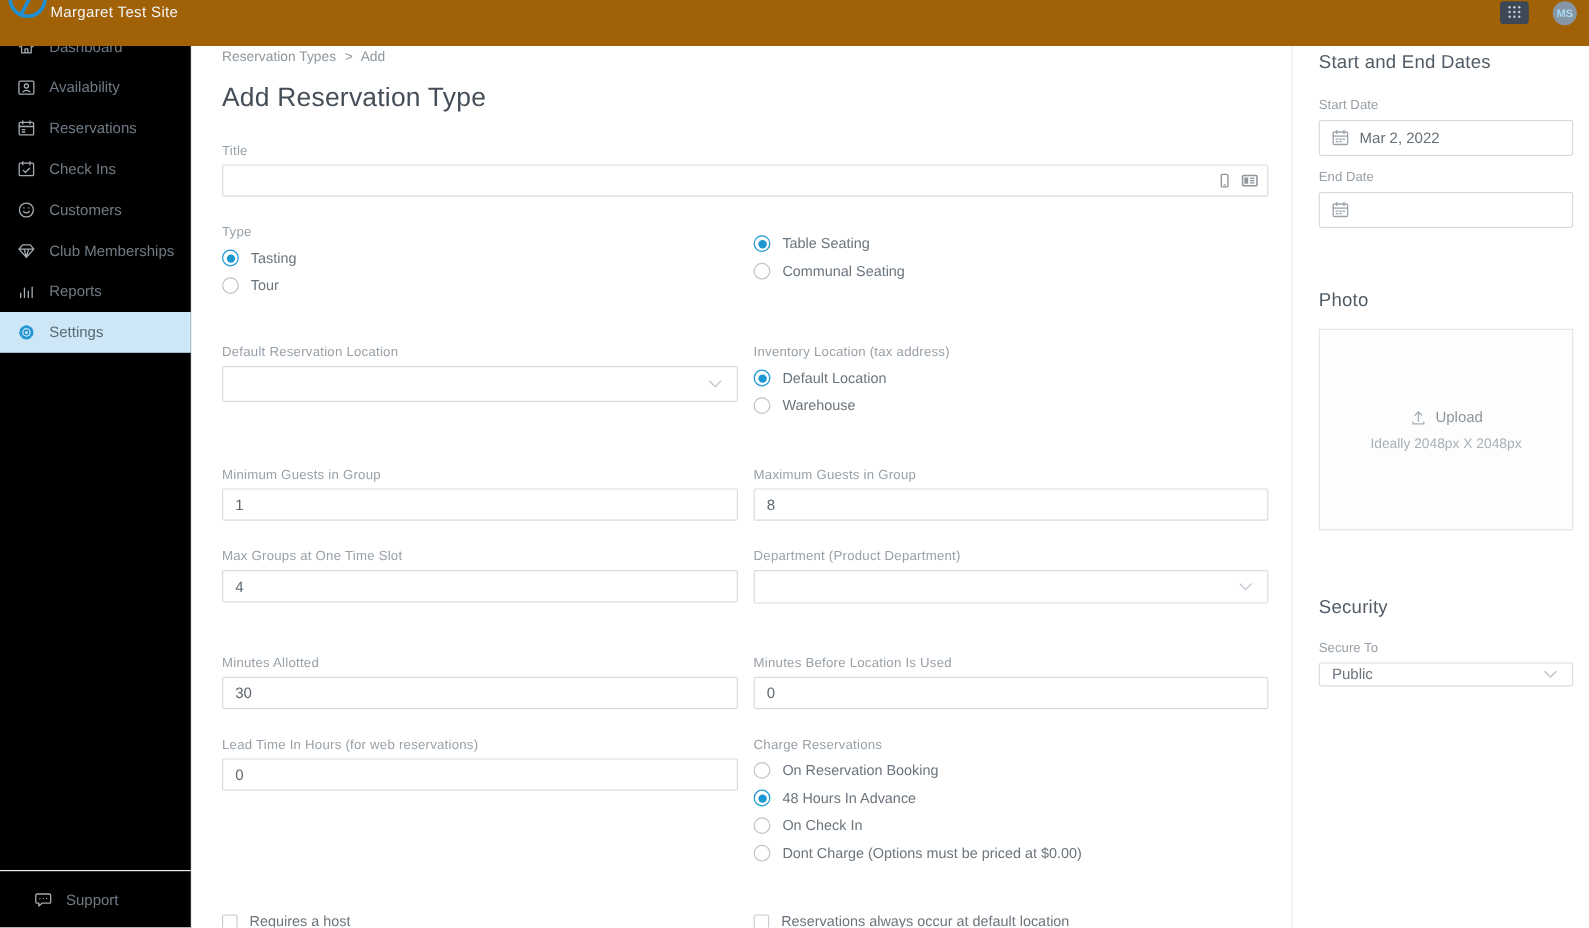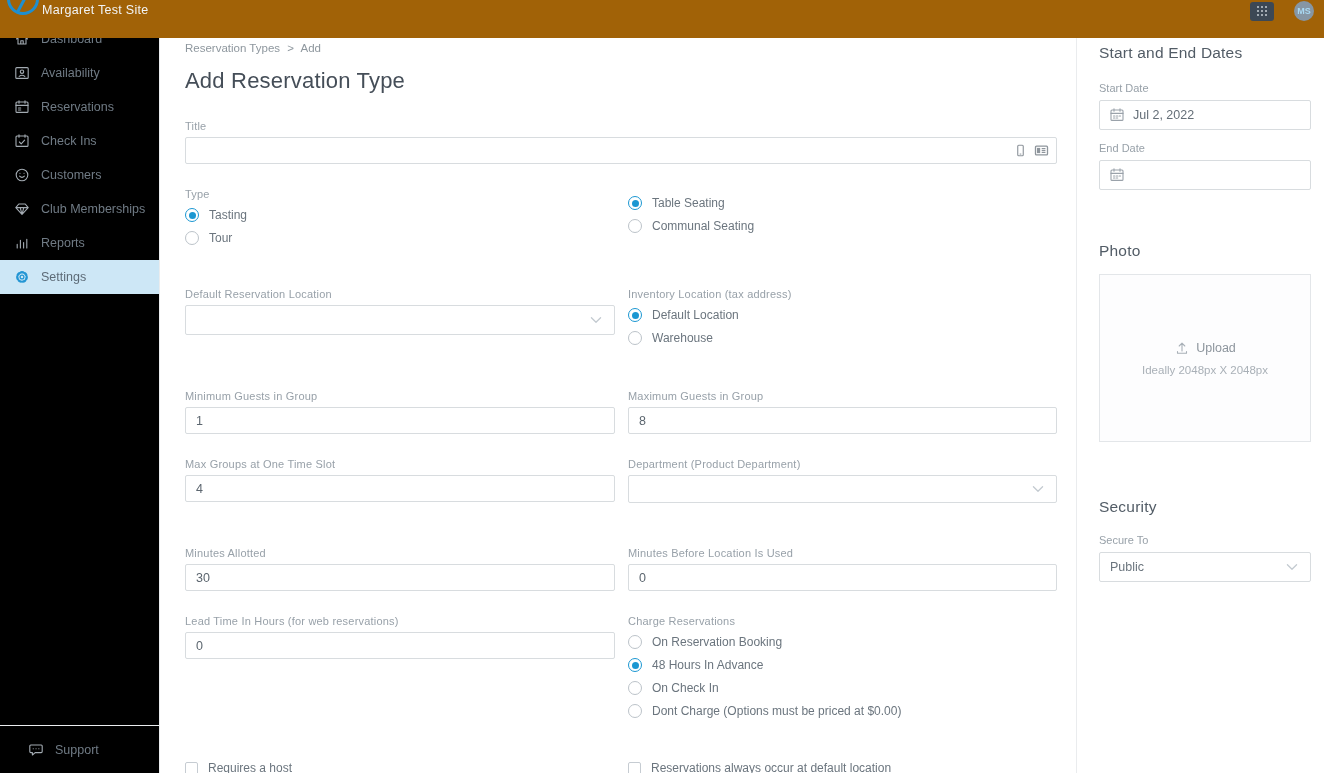--- a/index.html
+++ b/index.html
@@ -6,21 +6,21 @@
   html,body { width:1324px; height:773px; overflow:hidden; background:#fff;
     font-family:"Liberation Sans", sans-serif; color:#5c666f; }
 
   
   .header { position:fixed; top:0; left:0; width:1324px; height:38px; background:#a16207; z-index:50; }
   .logo { position:absolute; left:7px; top:-17px; width:32px; height:32px; border:3px solid #1e8fd0;
     border-radius:50%; }
   .logo::after { content:""; position:absolute; left:13px; top:-2px; width:3px; height:30px;
     background:#1e8fd0; transform:rotate(28deg); }
   .site-name { position:absolute; left:42px; top:3px; color:#f2f4f6; font-size:12.5px; letter-spacing:.3px; }
-  .hdr-right { position:absolute; right:10px; top:1px; display:flex; align-items:center; gap:20px;margin-left:25px; }
+  .hdr-right { position:absolute; right:10px; top:1px; display:flex; align-items:flex-start; gap:20px;margin-left:25px; }
   .apps-btn { width:24px; height:19px; background:#3c4855; border-radius:3px; display:flex;
     align-items:center; justify-content:center; }
   .apps-dots { display:grid; grid-template-columns:repeat(3,3px); grid-template-rows:repeat(3,3px); gap:1px; }
   .apps-dots i { width:2px; height:2px; border-radius:50%; background:#c4ccd3; }
   .avatar { width:20px; height:20px; border-radius:50%; background:#8696a4; color:#a9d9f3;
     font-size:9px; font-weight:bold; display:flex; align-items:center; justify-content:center; }
 
   
   .app { display:flex; padding-top:22px; height:773px; }
   .sidebar { position:relative; width:160px; flex:none; background:#000000; border-right:1px solid #eaecee; }
@@ -76,21 +76,21 @@
   
   .rp-head { font-size:15.5px; color:#525c66; letter-spacing:.2px; font-weight:400; }
   .rp-label { font-size:11px; color:#98a1a9; }
   .datebox { margin-top:6px; width:212px; height:30px; border:1px solid #d8dcdf; border-radius:2px;
     display:flex; align-items:center; gap:8px; padding:0 9px; font-size:12.5px; color:#646e77; background:#fff; }
   .photo-box { margin-top:14px; width:212px; height:168px; border:1px solid #e3e6e9; background:#fdfdfe;
     display:flex; flex-direction:column; align-items:center; justify-content:center; gap:8px; }
   .upload-line { display:flex; align-items:center; gap:6px; font-size:12.5px; color:#8d959d; cursor:pointer; }
   .upload-line svg { stroke:#a8b0b7; }
   .photo-hint { font-size:11.5px; color:#a9b0b7; }
-  .securebox { margin-top:6px; width:212px; height:30px; border:1px solid #d8dcdf; border-radius:2px;
+  .securebox { margin-top:6px; width:212px; height:20px; border:1px solid #d8dcdf; border-radius:2px;
     display:flex; align-items:center; justify-content:space-between; padding:0 10px; font-size:12.5px; color:#6b757e; background:#fff; }
   .securebox svg { stroke:#c3cad0; }
 </style>
 </head>
 <body>
 
 <div class="header">
   <div class="logo"></div>
   <span class="site-name">Margaret Test Site</span>
   <div class="hdr-right">
@@ -333,21 +333,21 @@
 
   <aside class="rpanel">
     <div class="rp-head">Start and End Dates</div>
 
     <div class="rp-label" style="margin-top:20px">Start Date</div>
     <div class="datebox">
       <svg class="ic" width="13" height="13" viewBox="0 0 16 16" style="stroke:#9aa2aa">
           <rect x="2" y="3" width="12" height="10.4" rx="1"></rect>
           <path d="M2 6.4h12M5 1.7v2.6M11 1.7v2.6M4.5 9h1.4M7.3 9h1.4M10.1 9h1.4M4.5 11h1.4M7.3 11h1.4"></path>
         </svg>
-      <span>Jul 2, 2022</span>
+      <span>Mar 2, 2022</span>
     </div>
 
     <div class="rp-label" style="margin-top:12px">End Date</div>
     <div class="datebox">
       <svg class="ic" width="13" height="13" viewBox="0 0 16 16" style="stroke:#9aa2aa">
           <rect x="2" y="3" width="12" height="10.4" rx="1"></rect>
           <path d="M2 6.4h12M5 1.7v2.6M11 1.7v2.6M4.5 9h1.4M7.3 9h1.4M10.1 9h1.4M4.5 11h1.4M7.3 11h1.4"></path>
         </svg>
       <span></span>
     </div>

